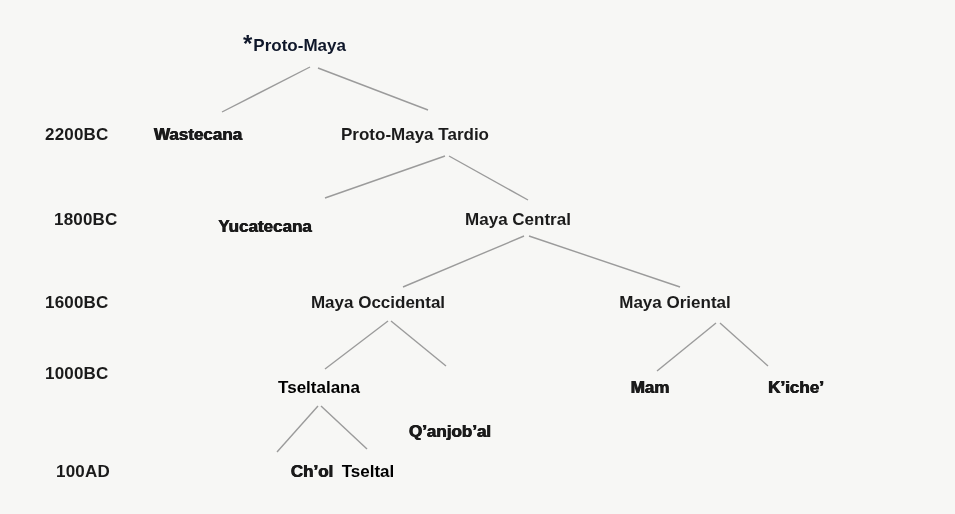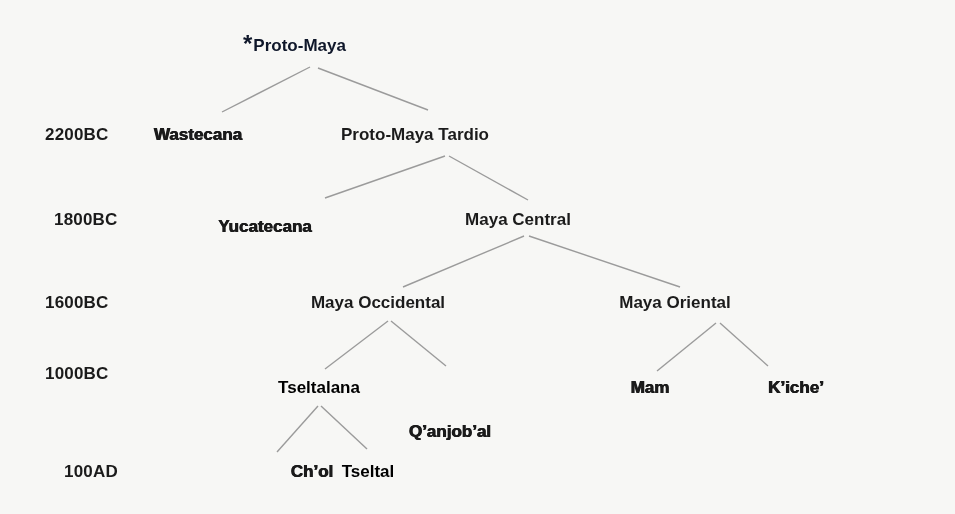--- a/index.html
+++ b/index.html
@@ -87,21 +87,21 @@
     <line x1="716" y1="323" x2="657" y2="371"></line>
     <line x1="720" y1="323" x2="768" y2="366"></line>
     <line x1="318" y1="406" x2="277" y2="452"></line>
     <line x1="321" y1="406" x2="367" y2="449"></line>
   </svg>
 
   <div class="label year" style="left:45px;  top:124px;text-align:center;">2200BC</div>
   <div class="label year" style="left:54px;  top:209px;">1800BC</div>
   <div class="label year" style="left:45px;  top:292px;">1600BC</div>
   <div class="label year" style="left:45px;  top:363px;">1000BC</div>
-  <div class="label year" style="left:64px;  top:461px;">100AD</div>
+  <div class="label year" style="left:56px;  top:461px;">100AD</div>
 
   <div class="root">
     <span class="ast">*</span><span>Proto-Maya</span>
   </div>
 
   <div class="label node heavy" style="left:198px; top:124px;">Wastecana</div>
   <div class="label node" style="left:415px; top:124px;text-align:center;">Proto-Maya Tardio</div>
   <div class="label node heavy" style="left:265px; top:216px;">Yucatecana</div>
   <div class="label node" style="left:378px; top:292px;">Maya Occidental</div>
   <div class="label node" style="left:518px; top:209px;">Maya Central</div>

